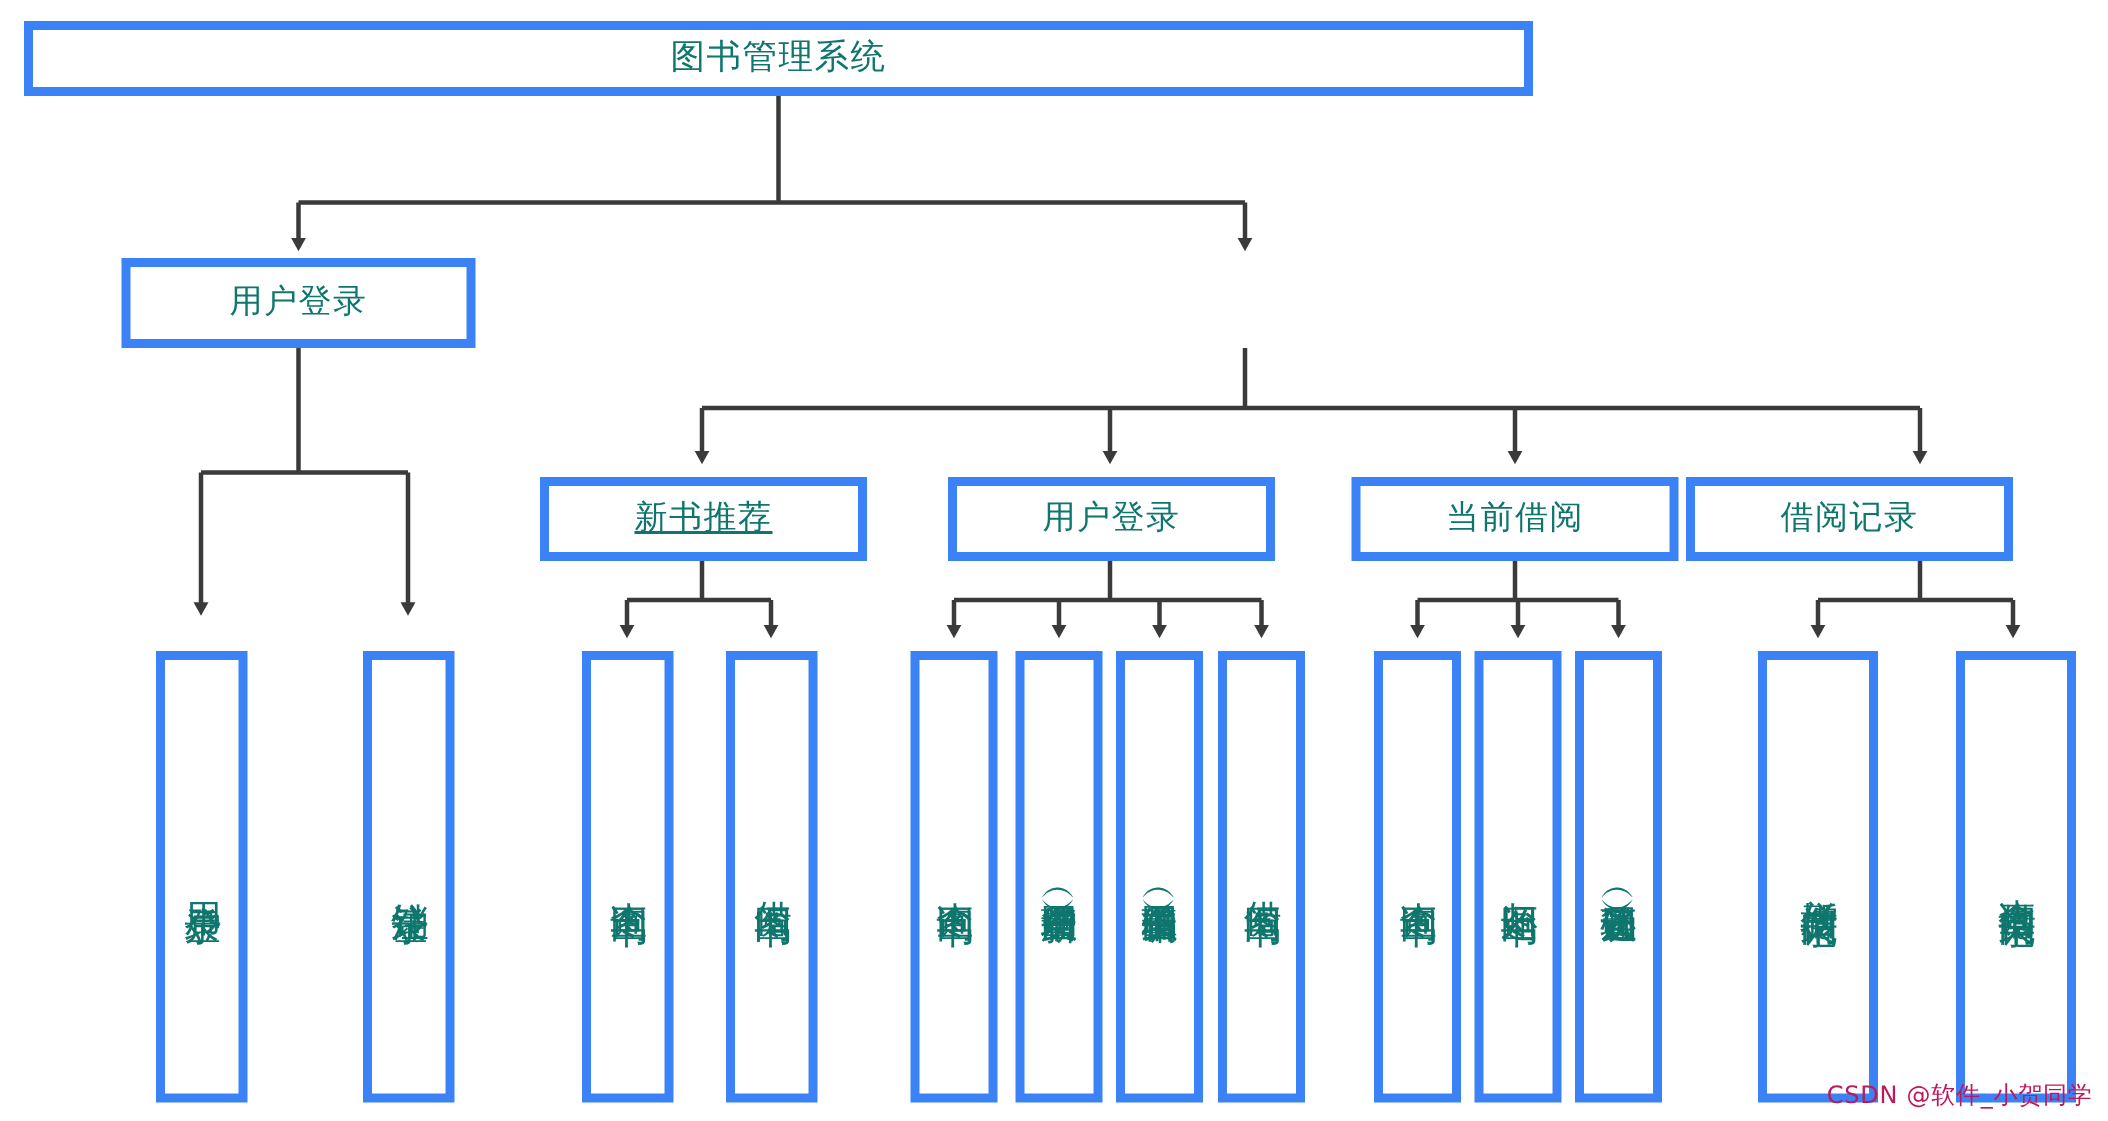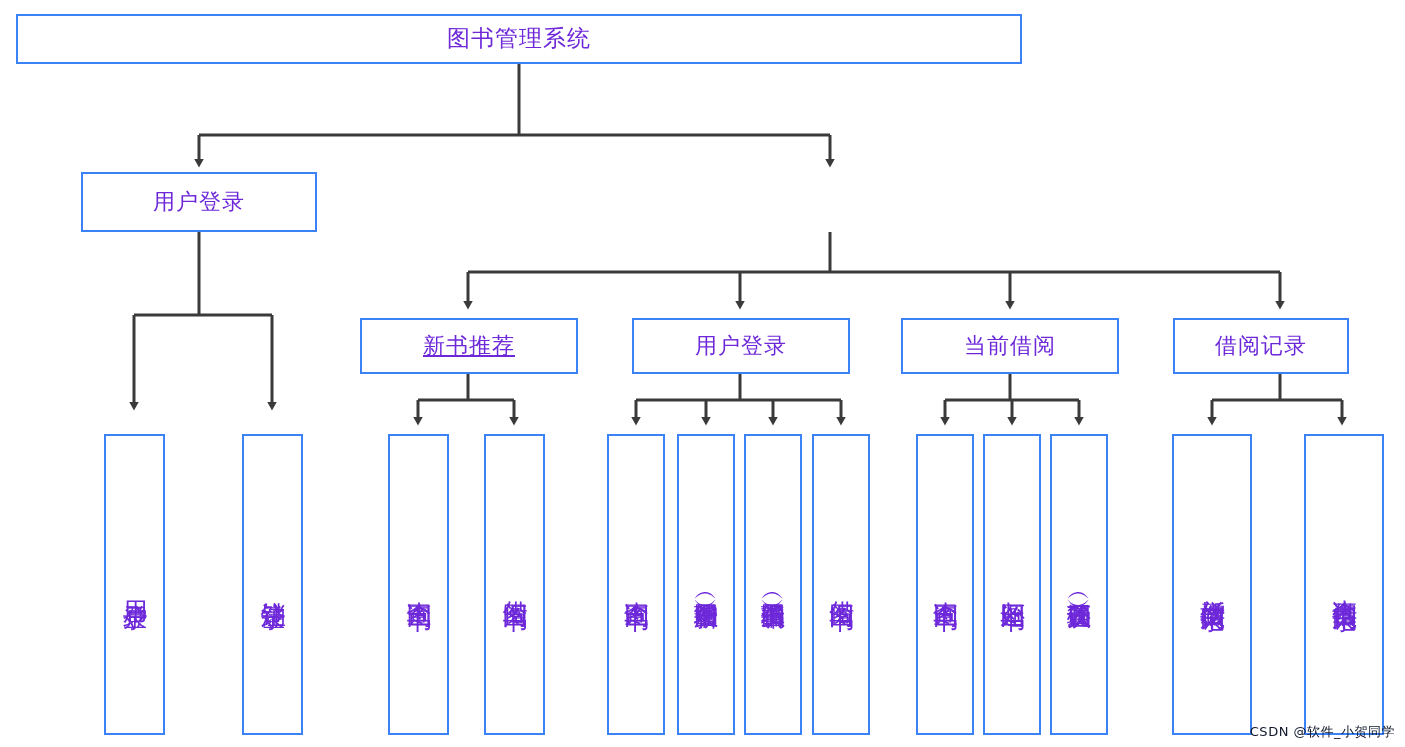--- a/index.html
+++ b/index.html
@@ -7,26 +7,26 @@
     width:1405px;height:747px;
     font-family:"DejaVu Sans","Liberation Sans",sans-serif;
     overflow:hidden;
   }
   #canvas{position:relative;width:1405px;height:747px;background:#fff;}
   svg.wires{position:absolute;left:0;top:0;width:1405px;height:747px;}
 
   .node{
     position:absolute;
     box-sizing:border-box;
-    border:2px solid #3b82f6;
+    border:6px solid #3b82f6;
     background:#ffffff;
     display:flex;
     align-items:center;
     justify-content:center;
-    color:#6d28d9;
+    color:#0f766e;
   }
   .node .lbl{
     display:block;
     text-align:center;
     line-height:1.12;
     white-space:nowrap;
   }
   .node.h .lbl{font-size:22px;letter-spacing:1px;}
   .node.root .lbl{font-size:23px;letter-spacing:1px;}
   .node.v{
@@ -42,22 +42,22 @@
     letter-spacing:2px;
     white-space:normal;
     max-height:100%;
   }
   .node.v.long .lbl{font-size:24px;letter-spacing:0px;line-height:1.0;}
 
   .watermark{
     position:absolute;
     right:10px;
     bottom:6px;
-    font-size:13px;
-    color:#0f172a;
+    font-size:16px;
+    color:#be185d;
     letter-spacing:0.5px;
     white-space:nowrap;
     pointer-events:none;
   }
 </style>
 </head>
 <body>
 
 <div id="canvas">
 
@@ -121,21 +121,21 @@
 
   <div class="node h" style="left:360px;top:318px;width:218px;height:56px;text-decoration:underline;">
     <span class="lbl">新书推荐</span>
   </div>
   <div class="node h" style="left:632px;top:318px;width:218px;height:56px;">
     <span class="lbl">用户登录</span>
   </div>
   <div class="node h" style="left:901px;top:318px;width:218px;height:56px;">
     <span class="lbl">当前借阅</span>
   </div>
-  <div class="node h" style="left:1173px;top:318px;width:176px;height:56px;">
+  <div class="node h" style="left:1124px;top:318px;width:218px;height:56px;">
     <span class="lbl">借阅记录</span>
   </div>
 
   <div class="node v" style="left:104px;top:434px;width:61px;height:301px;">
     <span class="lbl">用户登录</span>
   </div>
   <div class="node v" style="left:242px;top:434px;width:61px;height:301px;">
     <span class="lbl">注销登录</span>
   </div>
 

